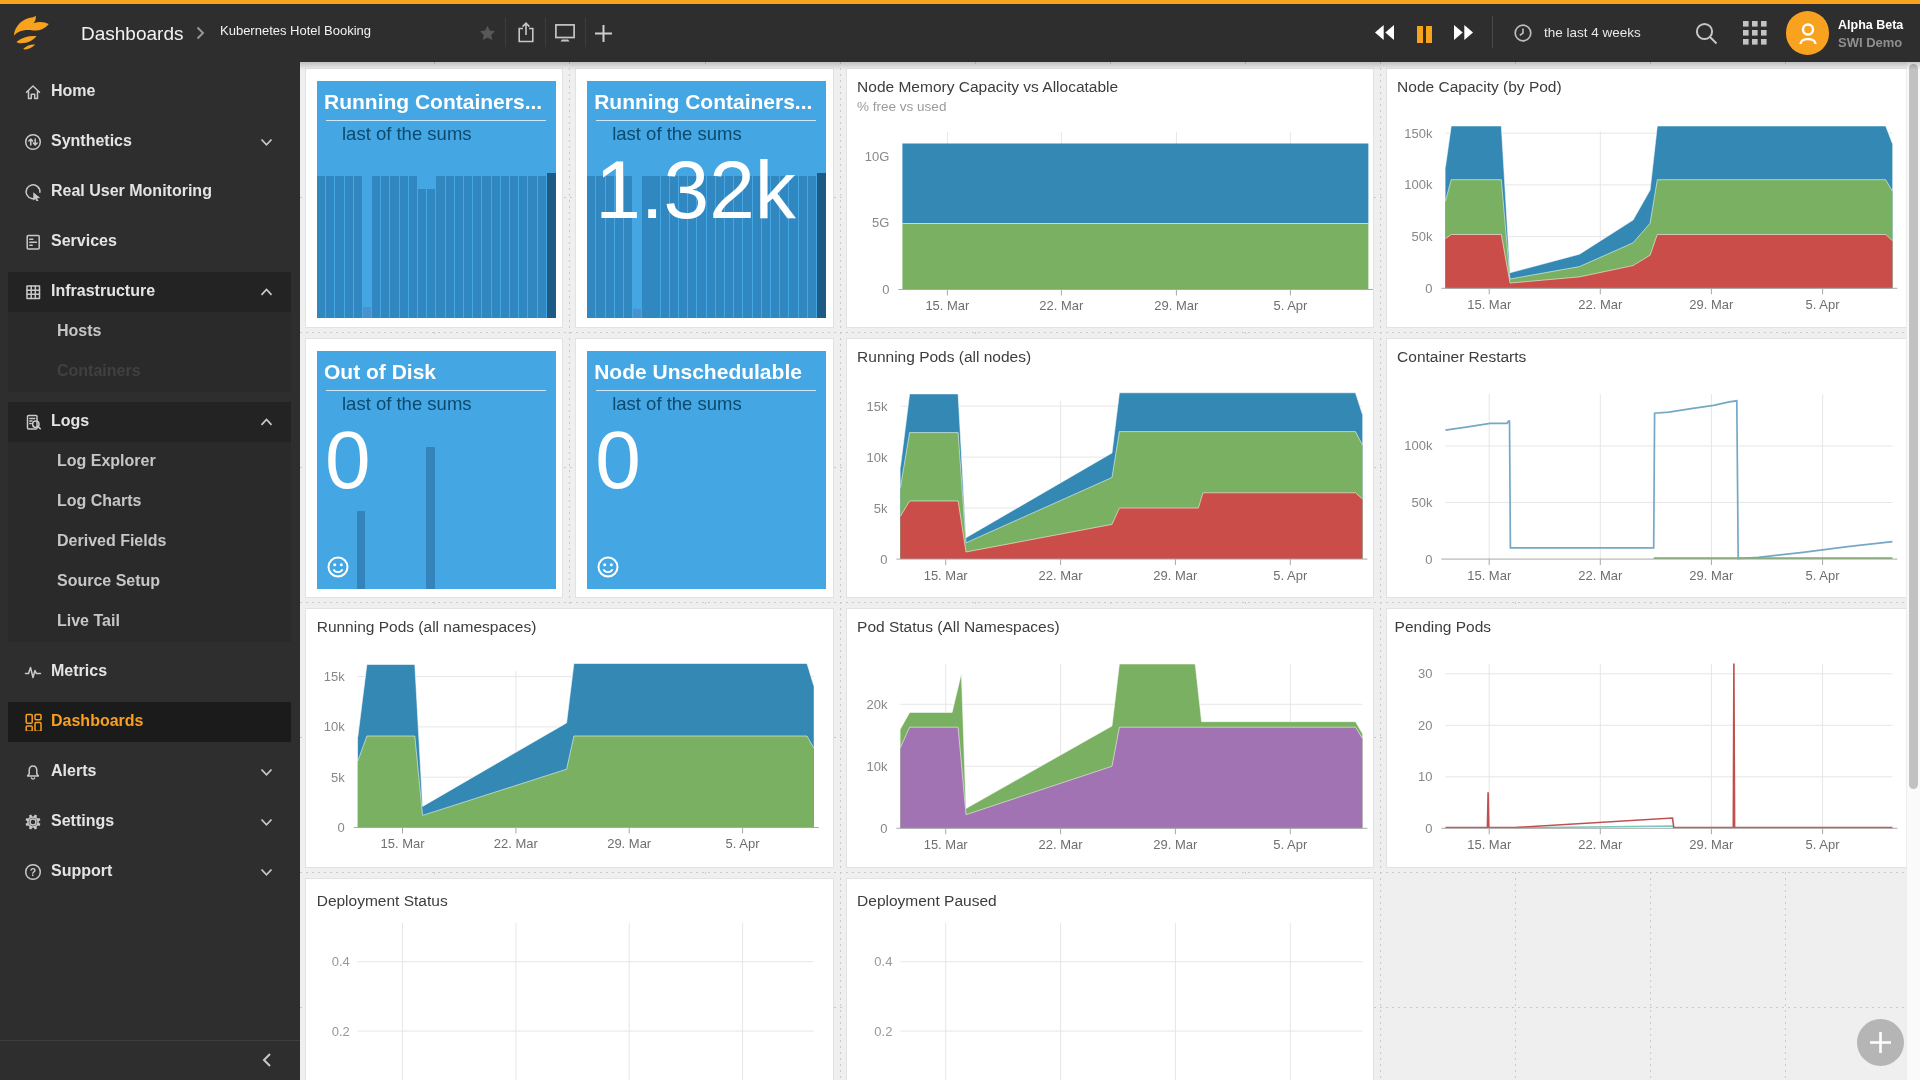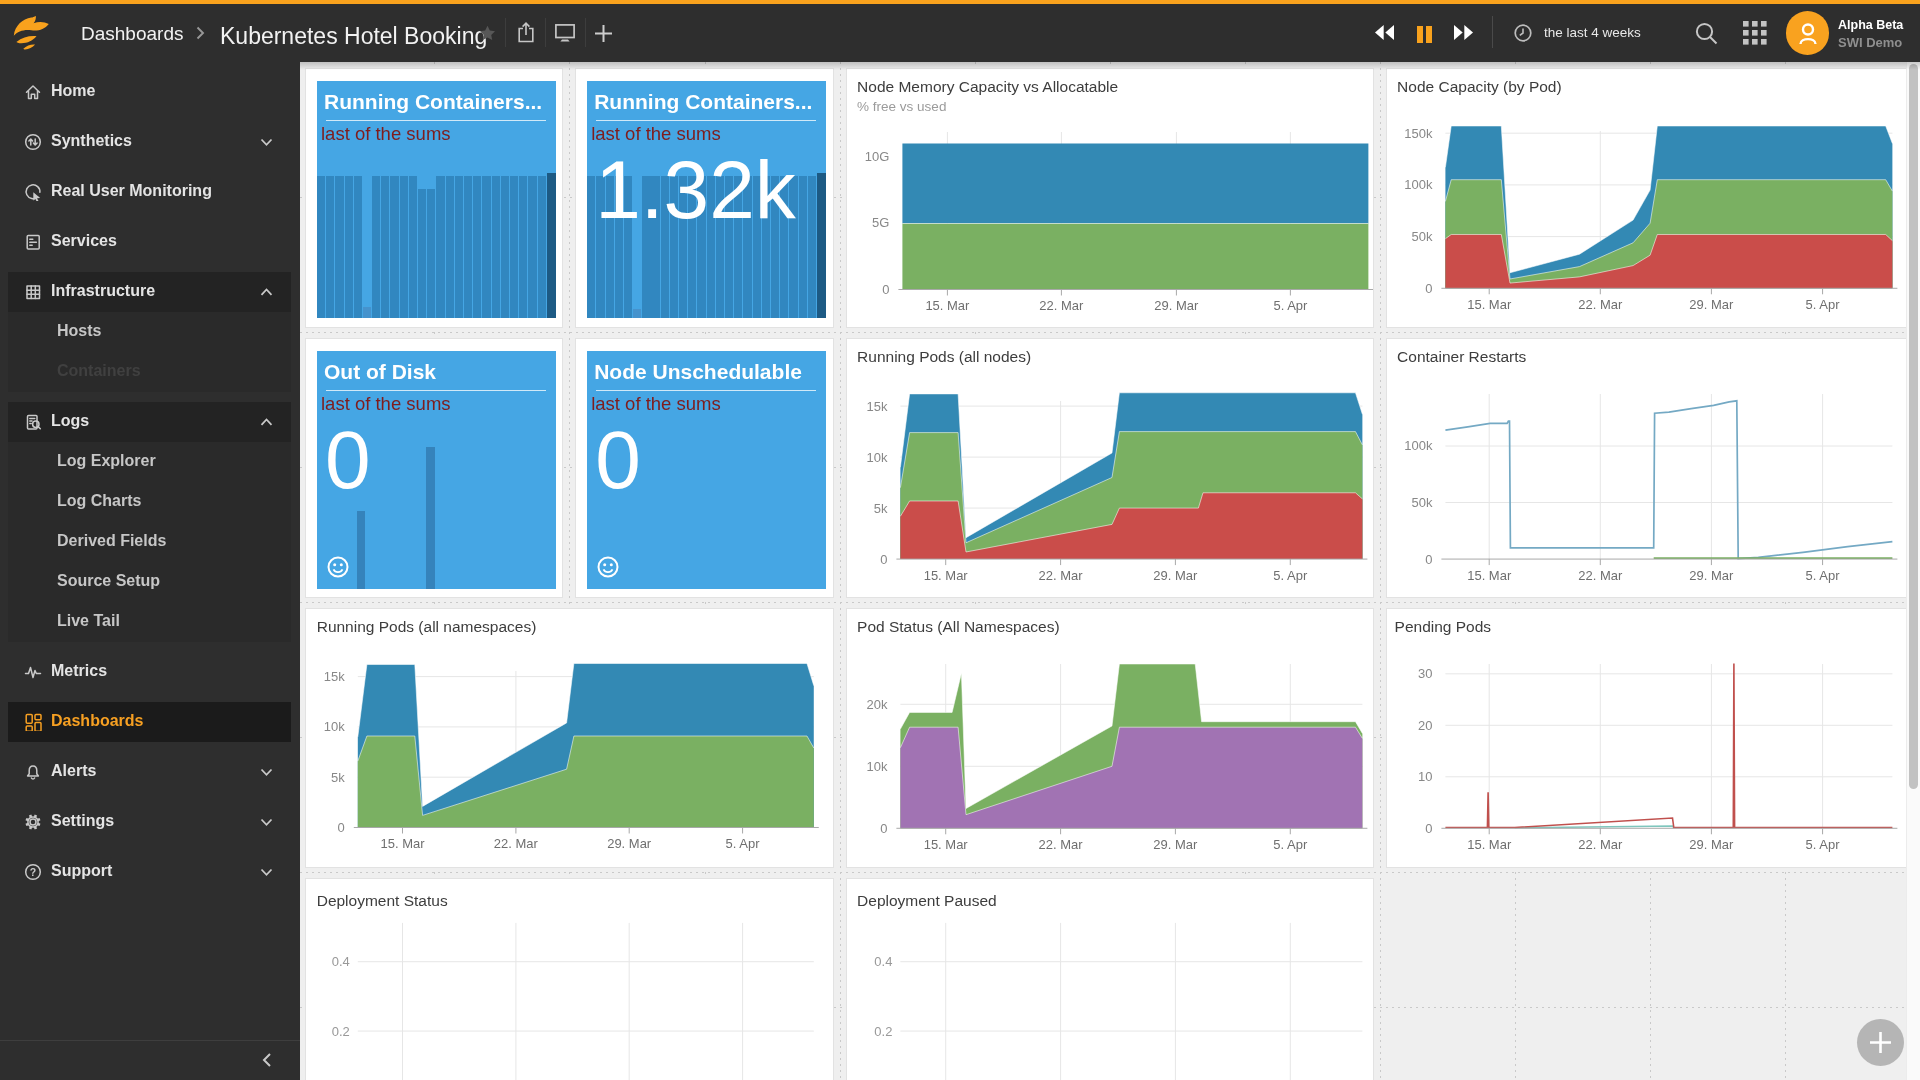--- a/index.html
+++ b/index.html
@@ -4,21 +4,21 @@
 #app{position:relative;width:1920px;height:1080px;overflow:hidden;background:#efefef;font-family:"Liberation Sans",sans-serif}
 .abs{position:absolute}
 .card{position:absolute;background:#fff;border:1px solid #e2e2e2;box-sizing:border-box;overflow:hidden}
 .ct{position:absolute;font-size:15.5px;color:#3d3d3d}
 .cs{position:absolute;font-size:13.5px;color:#9b9b9b}
 .gv{position:absolute;top:62px;bottom:0;width:1px;background:repeating-linear-gradient(to bottom,#c9c9c9 0 2px,rgba(0,0,0,0) 2px 6px)}
 .gh{position:absolute;left:300px;right:0;height:1px;background:repeating-linear-gradient(to right,#c9c9c9 0 2px,rgba(0,0,0,0) 2px 6px)}
 .tile{position:absolute;background:#45a6e4;overflow:hidden}
 .tt{position:absolute;left:7px;top:8.5px;font-size:21px;font-weight:bold;color:#fff;white-space:nowrap}
 .tu{position:absolute;left:10px;height:1px;background:rgba(255,255,255,0.75)}
-.ts{position:absolute;left:4px;font-size:18.5px;color:#7f1d1d}
+.ts{position:absolute;left:25px;font-size:18.5px;color:#0c4a6e}
 .tn{position:absolute;font-size:82px;color:#fff;line-height:1}
 .bar{position:absolute;background:#3187c0}
 .si{position:absolute;left:24px;width:18px;height:18px}
 .sl{position:absolute;left:51px;font-size:16px;font-weight:600;color:#e4e4e4;white-space:nowrap}
 .s2{position:absolute;left:57px;font-size:16px;font-weight:700;color:#c6c6c6;white-space:nowrap}
 .chev{position:absolute;left:260px;width:13px;height:9px}
 
 </style></head><body>
 <div id="app">
 <div class="gv" style="left:434.3px"></div>
@@ -468,21 +468,21 @@
 <g fill="#f9a21d">
 <path d="M0.8 19.8 C1.8 9.8 9.5 2.9 18.3 1.6 C19.5 1.4 21.3 0.8 22.9 0 C23 2.8 22.3 5.4 20.6 7.3 C25.6 5.2 31.3 5.6 35.8 8 C31.5 13.3 24.9 15.4 18.4 14.3 C11.2 13.2 4.7 15.3 0.8 19.8 Z"></path>
 <path d="M3.4 25.9 C9.2 21.2 16.8 19.3 23.5 20.1 C19.8 25.2 13.2 27.8 6.5 27.2 C5.4 27.1 4.3 26.6 3.4 25.9 Z"></path>
 <path d="M10.3 32.8 C13.5 29.7 18 28.2 22.1 28.6 C19.4 31.9 15.1 33.7 11.3 33.4 Z"></path>
 </g>
     </svg>
 <div class="abs" style="left:81px;top:23px;font-size:19px;color:#f2f2f2">Dashboards</div>
 <svg class="abs" style="left:196px;top:26px" width="9" height="14" viewBox="0 0 9 14">
       <polyline points="1.5,1.5 7,7 1.5,12.5" fill="none" stroke="#989898" stroke-width="1.9"></polyline>
     </svg>
-<div class="abs" style="left:220px;top:23px;font-size:23px;color:#f2f2f2">Kubernetes Hotel Booking</div>
+<div class="abs" style="left:220px;top:23px;font-size:13px;color:#f2f2f2">Kubernetes Hotel Booking</div>
 <svg class="abs" style="left:479px;top:25px" width="17" height="17" viewBox="0 0 17 17">
       <path d="M8.5 0.8 L10.8 5.6 L16 6.3 L12.2 9.9 L13.2 15.1 L8.5 12.6 L3.8 15.1 L4.8 9.9 L1 6.3 L6.2 5.6 Z" fill="#575757"></path>
     </svg>
 <div class="abs" style="left:505px;top:18px;width:1px;height:29px;background:#3d3d3d"></div>
 <div class="abs" style="left:545px;top:18px;width:1px;height:29px;background:#3d3d3d"></div>
 <div class="abs" style="left:585px;top:18px;width:1px;height:29px;background:#3d3d3d"></div>
 <svg class="abs" style="left:518px;top:22px" width="16" height="21" viewBox="0 0 16 21">
       <path d="M5 6.5 H1.2 V19.5 H14.8 V6.5 H11" fill="none" stroke="#c6c6c6" stroke-width="1.6"></path>
       <path d="M8 13 V1.5 M4.6 4.6 L8 1.2 L11.4 4.6" fill="none" stroke="#c6c6c6" stroke-width="1.6"></path>
     </svg>

